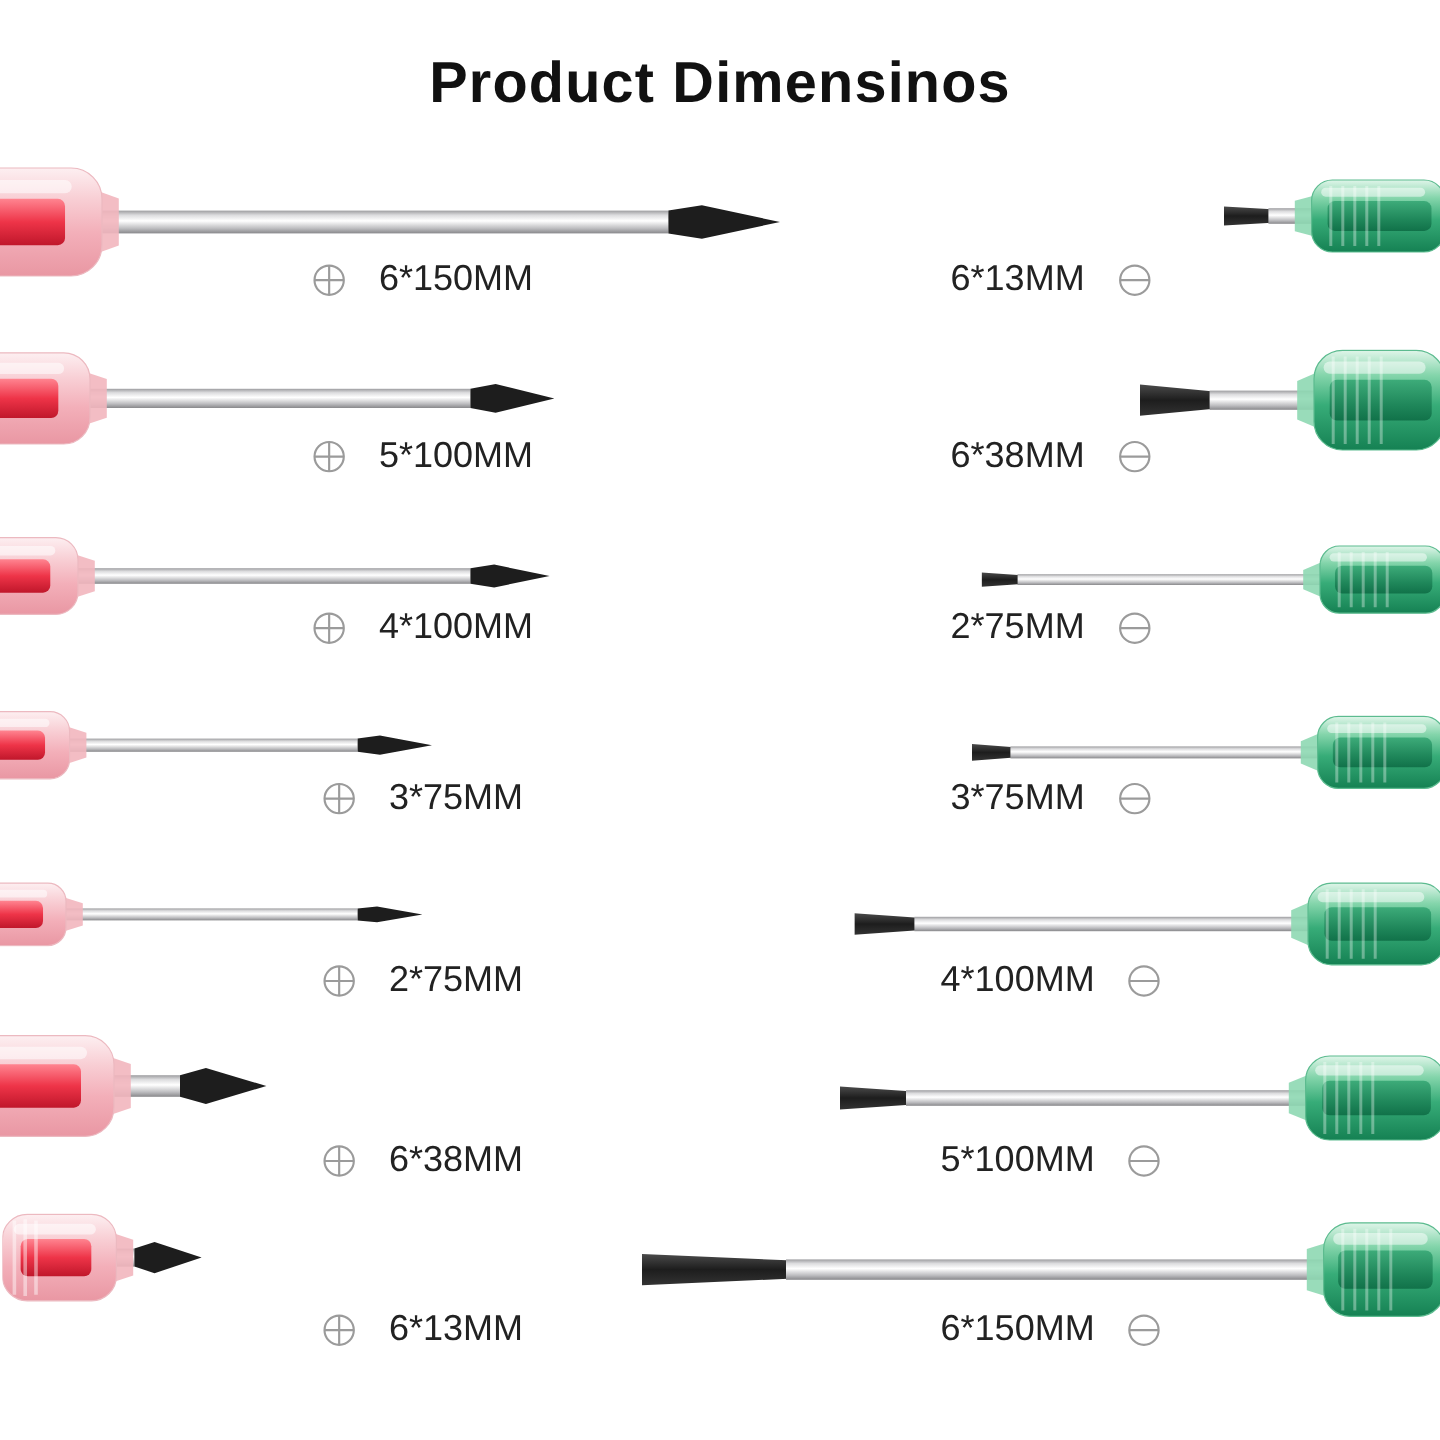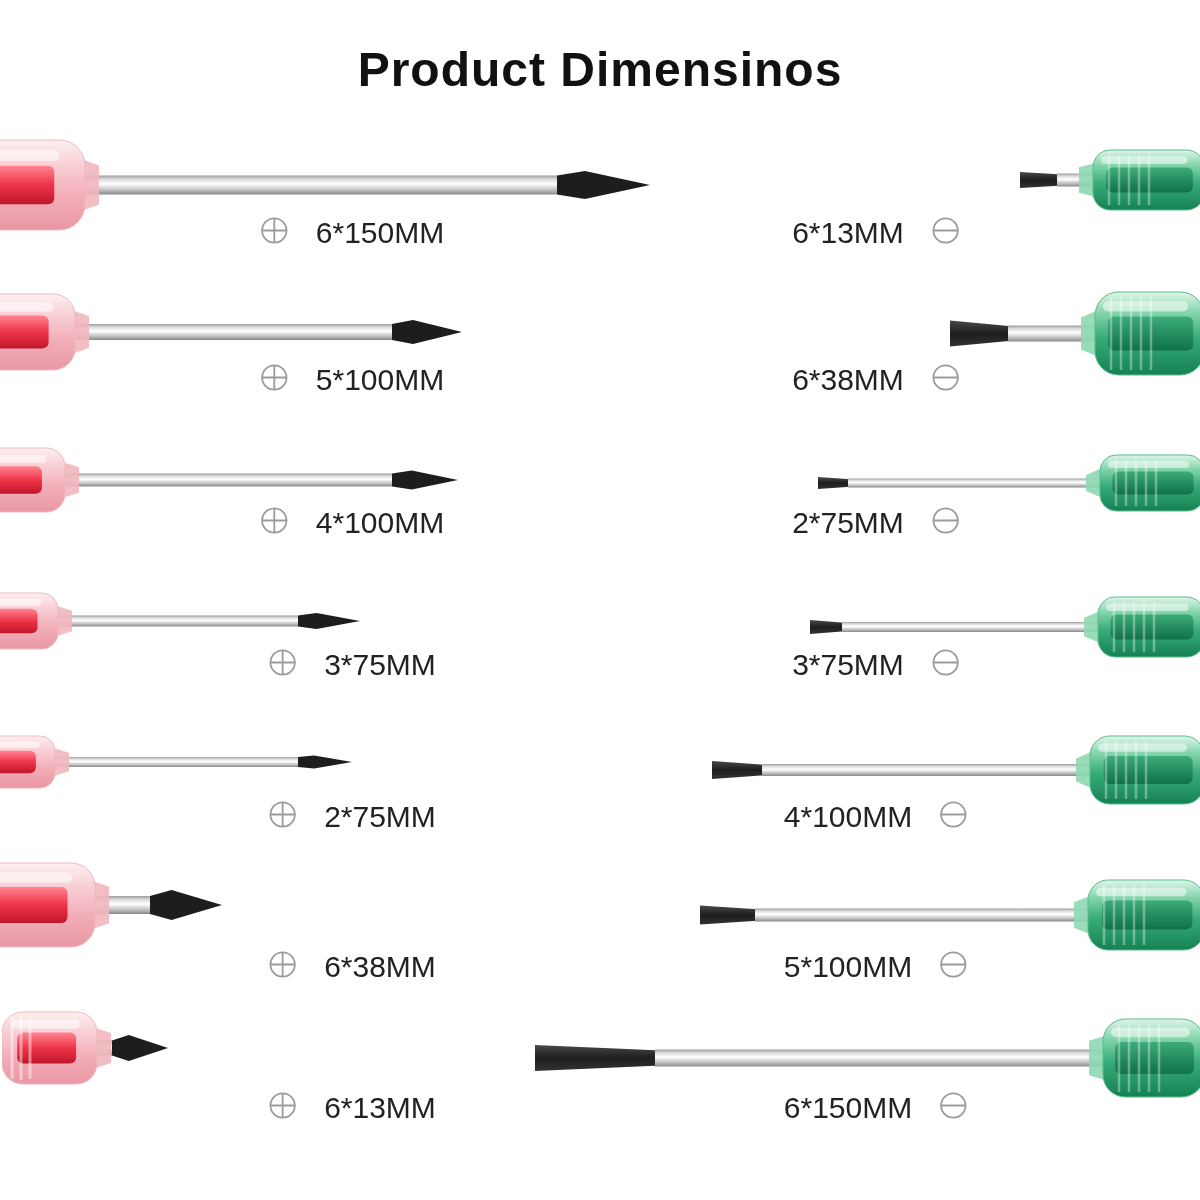--- a/index.html
+++ b/index.html
@@ -10,21 +10,21 @@
   }
   .page-title {
     position:absolute; top:42px; left:0; width:100%;
     margin:0; text-align:center;
     font-size:48px; font-weight:800; letter-spacing:1px;
     color:#111111;
   }
   .tool { position:absolute; }
   .size-label {
     position:absolute; transform:translate(-50%,-50%);
-    display:flex; align-items:flex-start; gap:27px;
+    display:flex; align-items:center; gap:27px;
     font-size:30px; font-weight:500; color:#222222;
     white-space:nowrap;
   }
   .circ-icon { display:flex; align-items:center; }
 </style>
 </head>
 <body>
 
 <div class="canvas">
   <h1 class="page-title">Product Dimensinos</h1>

